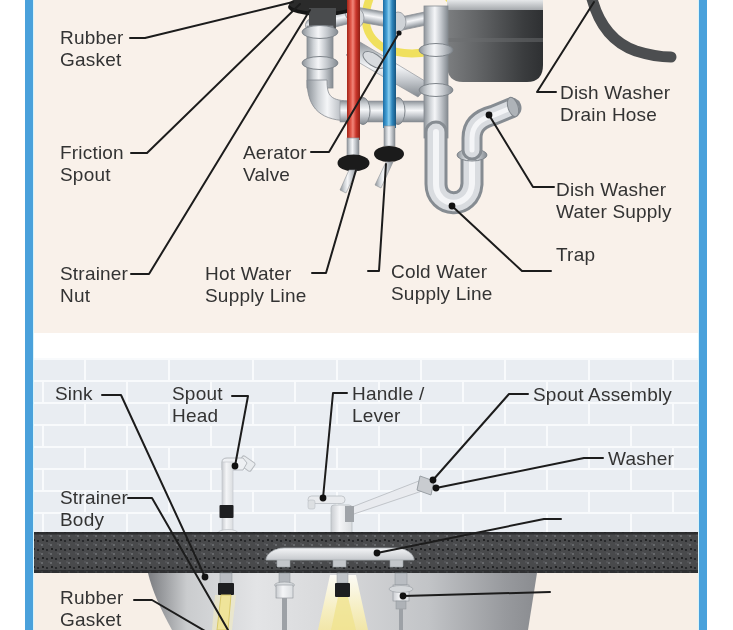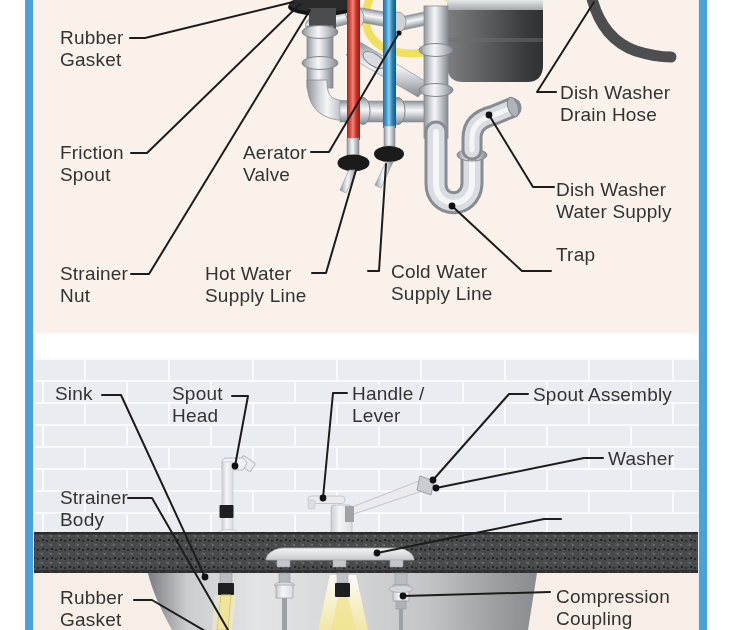--- a/index.html
+++ b/index.html
@@ -304,19 +304,17 @@
     <div class="label" style="left:139px;top:25px">Spout
 Head</div>
     <div class="label" style="left:319px;top:25px">Handle /
 Lever</div>
     <div class="label" style="left:500px;top:26px">Spout Assembly</div>
     <div class="label" style="left:575px;top:90px">Washer</div>
     <div class="label" style="left:27px;top:129px">Strainer
 Body</div>
     <div class="label" style="left:27px;top:229px">Rubber
 Gasket</div>
-    <div class="label" style="left:523px;top:228px">Compression
-Coupling</div>
   </div>
 
   <div class="frame left"></div>
   <div class="frame right"></div>
 </div>
 
 </body></html>

